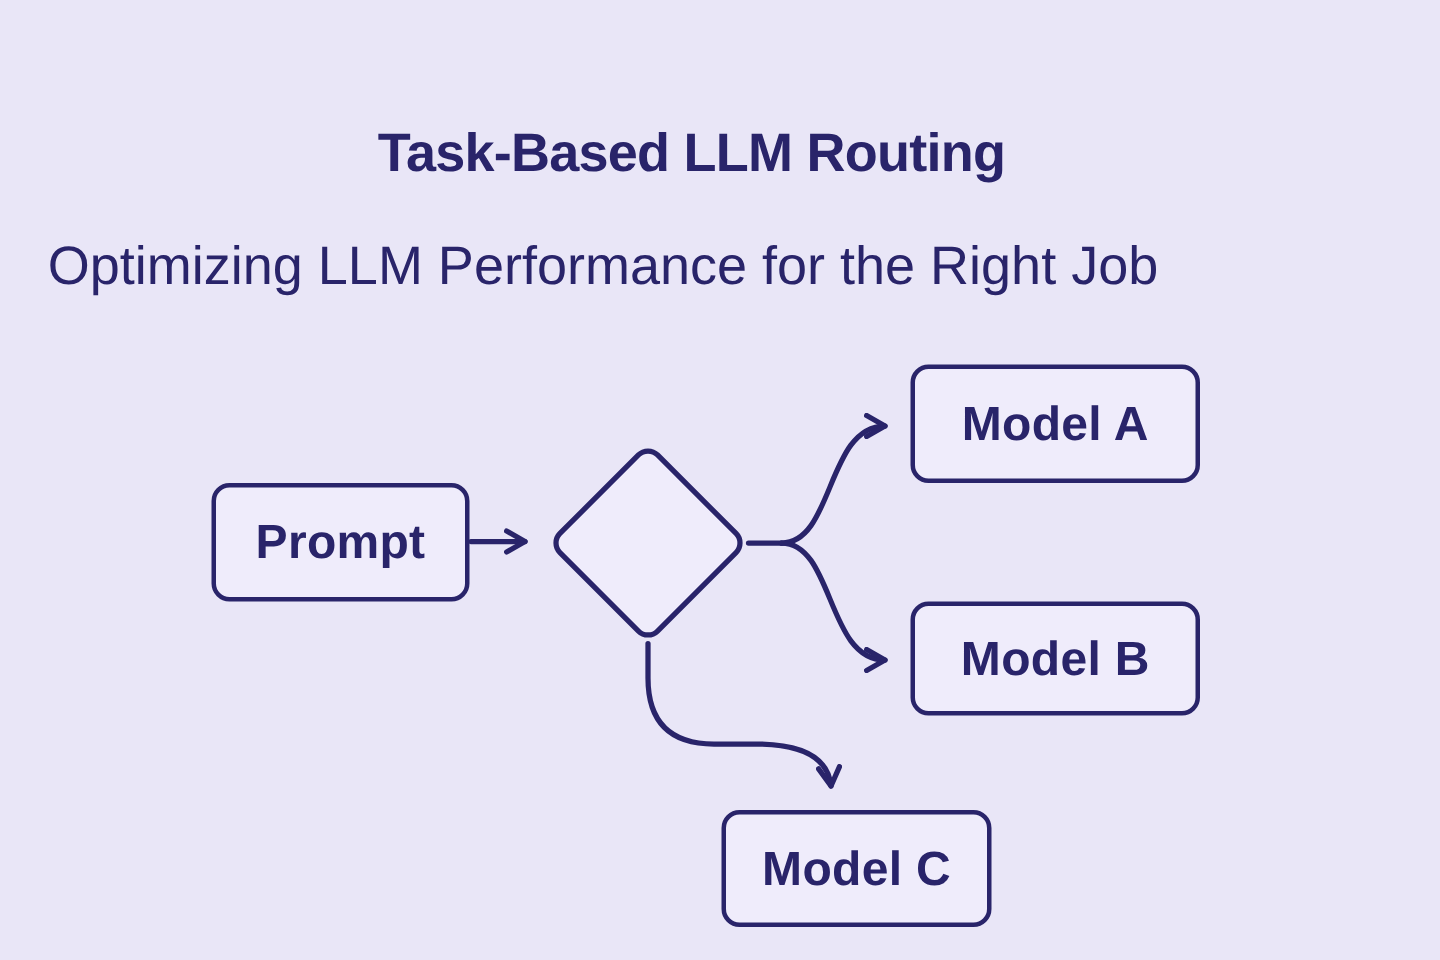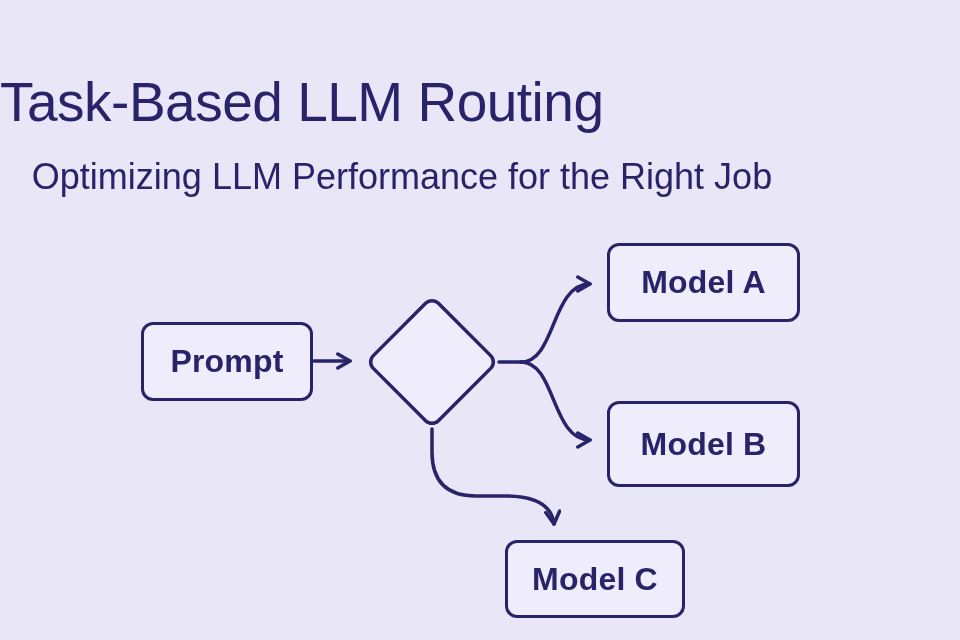--- a/index.html
+++ b/index.html
@@ -15,23 +15,24 @@
     height: 640px;
     background: var(--bg);
     font-family: "Liberation Sans", sans-serif;
     overflow: hidden;
   }
   .page-title {
     position: absolute;
     top: 71px;
     left: 0;
     width: 922px;
-    font-size: 55px;
+    text-align: center;
+    font-size: 36px;
     line-height: 62px;
-    font-weight: 400;
+    font-weight: 700;
     letter-spacing: -0.5px;
     color: var(--ink);
   }
   .page-subtitle {
     position: absolute;
     top: 155px;
     left: 0;
     width: 804px;
     text-align: center;
     font-size: 36px;
@@ -71,22 +72,22 @@
     display: flex;
     align-items: center;
     justify-content: center;
     color: var(--ink);
     font-size: 32px;
     font-weight: 600;
     letter-spacing: 0.2px;
   }
   .node-prompt  { left: 141px; top: 322px; width: 172px; height: 79px; }
   .node-model-a { left: 607px; top: 243px; width: 193px; height: 79px; }
-  .node-model-b { left: 607px; top: 401px; width: 193px; height: 86px; }
-  .node-model-c { left: 505px; top: 540px; width: 180px; height: 78px; }
+  .node-model-b { left: 607px; top: 401px; width: 193px; height: 76px; }
+  .node-model-c { left: 481px; top: 540px; width: 180px; height: 78px; }
 </style>
 </head>
 <body>
 
 <div class="canvas">
 
   <h1 class="page-title">Task-Based LLM Routing</h1>
   <h2 class="page-subtitle">Optimizing LLM Performance for the Right Job</h2>
 
   <svg class="svg-layer" viewBox="0 0 960 640" xmlns="http://www.w3.org/2000/svg">

